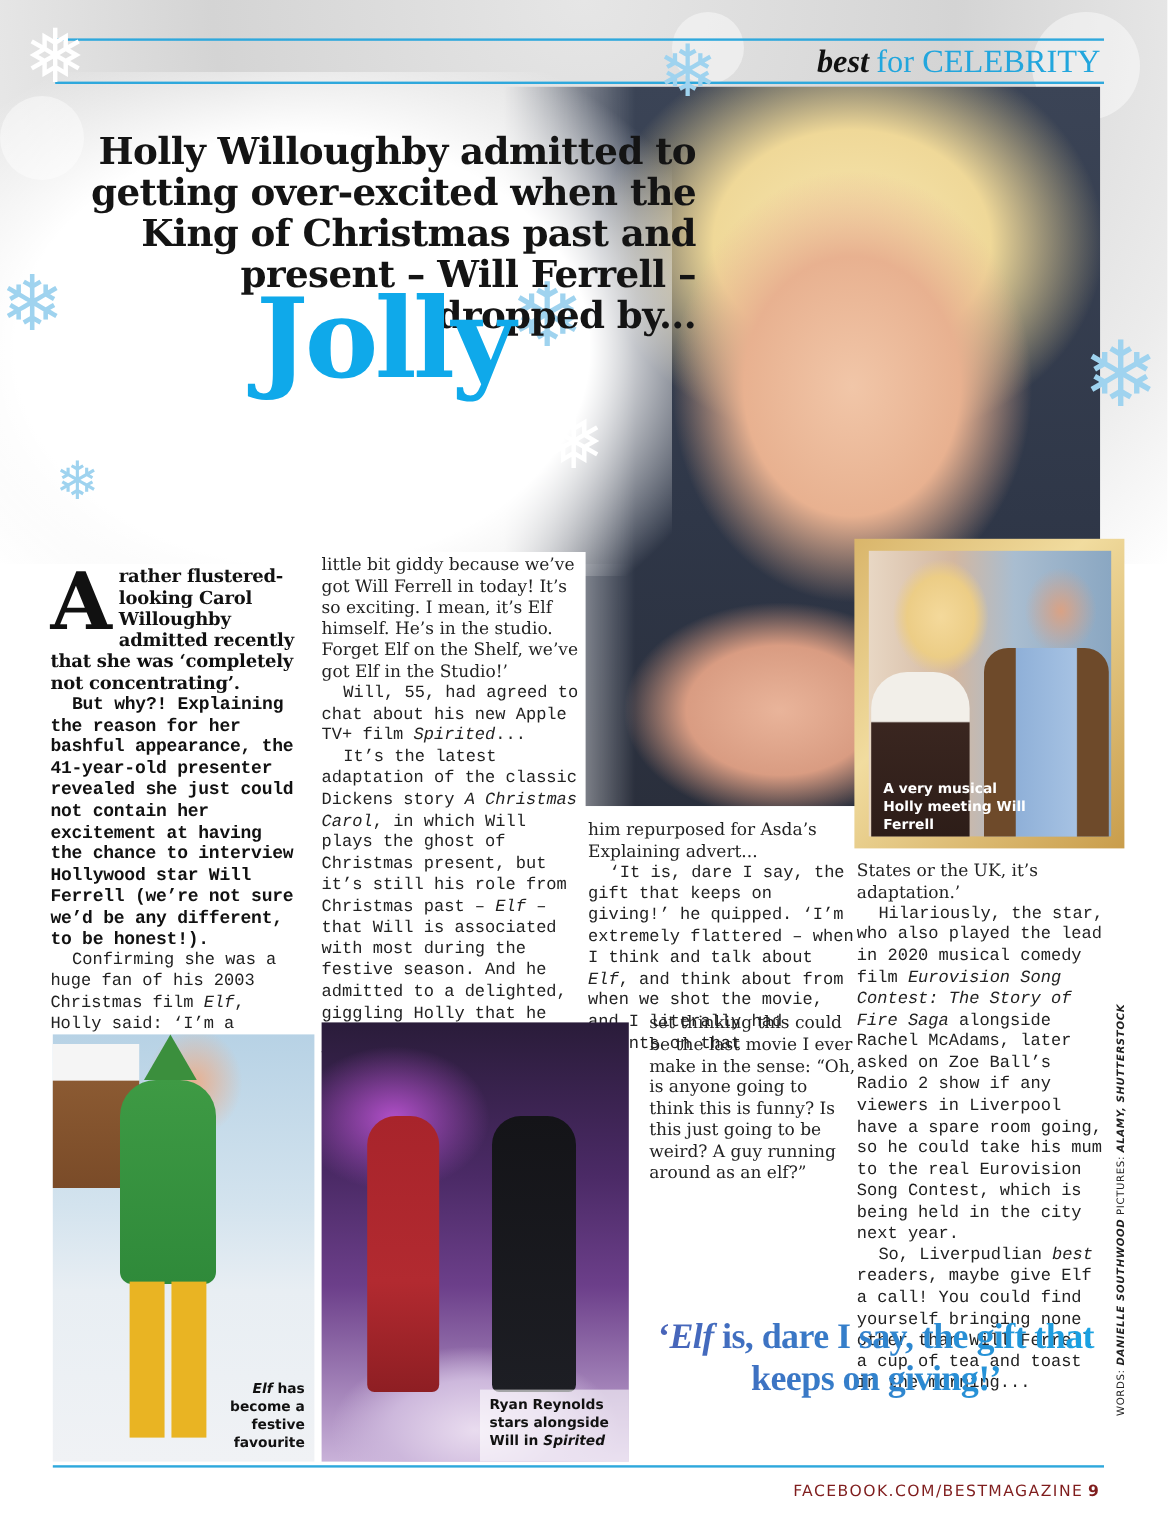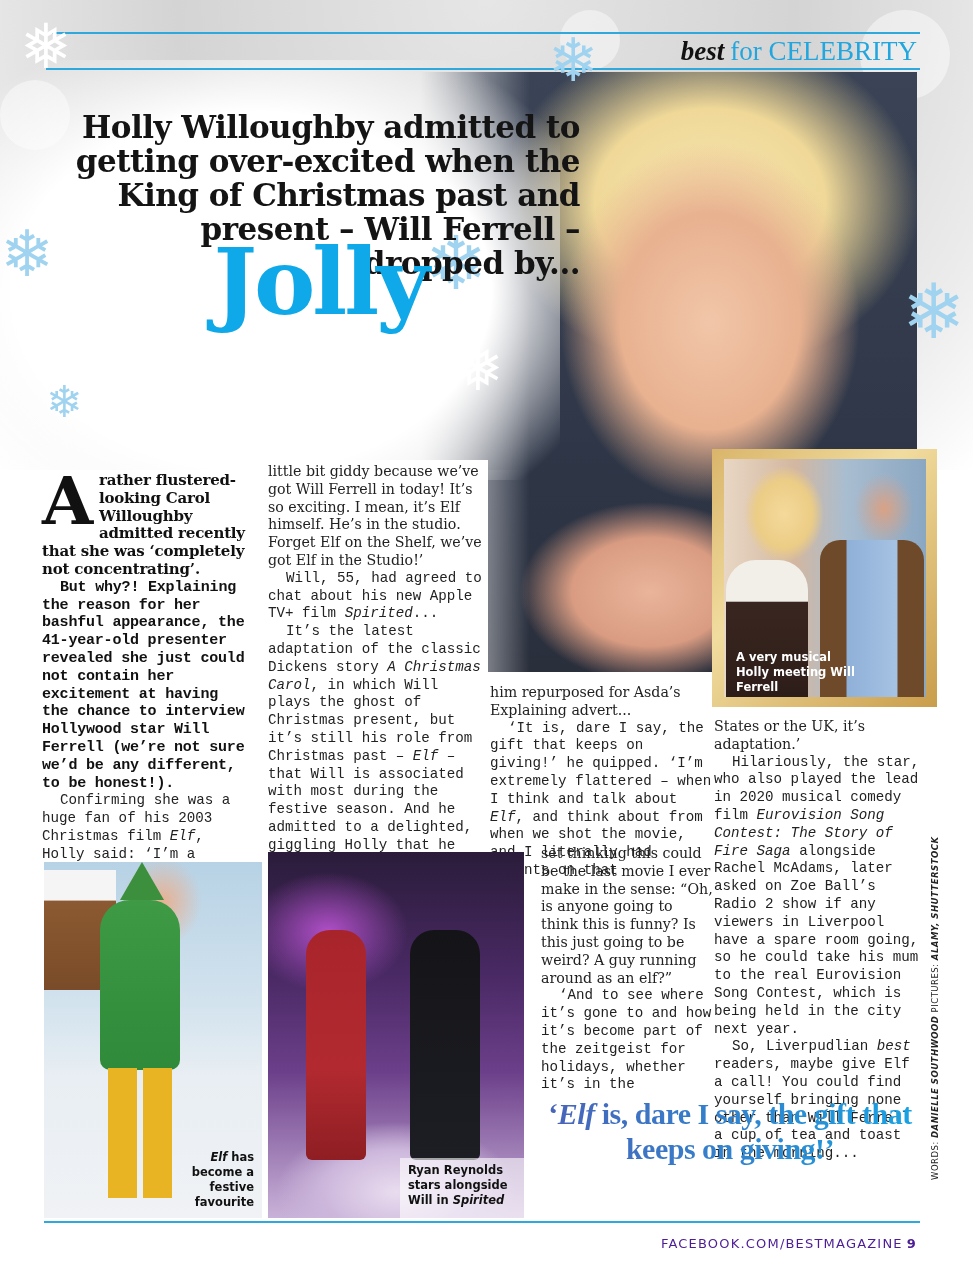--- a/index.html
+++ b/index.html
@@ -138,21 +138,21 @@
   .credits {
     position: absolute; left: 930px; top: 1180px; transform-origin: left top; transform: rotate(-90deg);
     font-family: "DejaVu Sans", sans-serif; font-size: 8.5px; letter-spacing: 0.5px; color: #222; white-space: nowrap;
   }
   .credits b { font-style: italic; }
 
   
   .footer-rule { position: absolute; left: 44px; top: 1221px; width: 876px; height: 2px; background: #2fa8dc; }
   .footer-text {
     position: absolute; right: 56px; top: 1236px; font-family: "DejaVu Sans", sans-serif;
-    font-size: 13px; letter-spacing: 1.2px; color: #4c1d95;
+    font-size: 13px; letter-spacing: 1.2px; color: #7f1d1d;
   }
   .footer-text .page { font-weight: bold; margin-left: 4px; }
 </style>
 </head>
 <body>
 
 <div class="bg-top"></div>
 <div class="bokeh" style="left:560px;top:10px;width:60px;height:60px;"></div>
 <div class="bokeh" style="left:860px;top:10px;width:90px;height:90px;"></div>
 <div class="bokeh" style="left:0px;top:80px;width:70px;height:70px;"></div>
@@ -193,21 +193,20 @@
   <p class="indent"><span>It’s the latest adaptation of the classic Dickens story </span><em>A Christmas Carol</em><span>, in which Will plays the ghost of Christmas present, but it’s still his role from Christmas past – </span><em>Elf</em><span> – that Will is associated with most during the festive season. And he admitted to a delighted, giggling Holly that he enjoys the association – which this year has even seen</span></p>
 </div>
 
 <div class="col-3-bg"></div>
 <div class="col col-3">
   <p>him repurposed for Asda’s Explaining advert...</p>
   <p class="indent"><span>‘It is, dare I say, the gift that keeps on giving!’ he quipped. ‘I’m extremely flattered – when I think and talk about </span><em>Elf</em><span>, and think about from when we shot the movie, and I literally had moments on that</span></p>
 </div>
 <div class="col col-3b">
   <p>set thinking this could be the last movie I ever make in the sense: “Oh, is anyone going to think this is funny? Is this just going to be weird? A guy running around as an elf?”</p>
-  <p class="indent">‘And to see where it’s gone to and how it’s become part of the zeitgeist for holidays, whether it’s in the</p>
 </div>
 
 <div class="col col-4">
   <p>States or the UK, it’s adaptation.’</p>
   <p class="indent"><span>Hilariously, the star, who also played the lead in 2020 musical comedy film </span><em>Eurovision Song Contest: The Story of Fire Saga</em><span> alongside Rachel McAdams, later asked on Zoe Ball’s Radio 2 show if any viewers in Liverpool have a spare room going, so he could take his mum to the real Eurovision Song Contest, which is being held in the city next year.</span></p>
   <p class="indent"><span>So, Liverpudlian </span><em>best</em><span> readers, maybe give Elf a call! You could find yourself bringing none other than Will Ferrell a cup of tea and toast in the morning...</span></p>
 </div>
 
 <div class="inset-frame"></div>
 <div class="inset-photo"></div>

